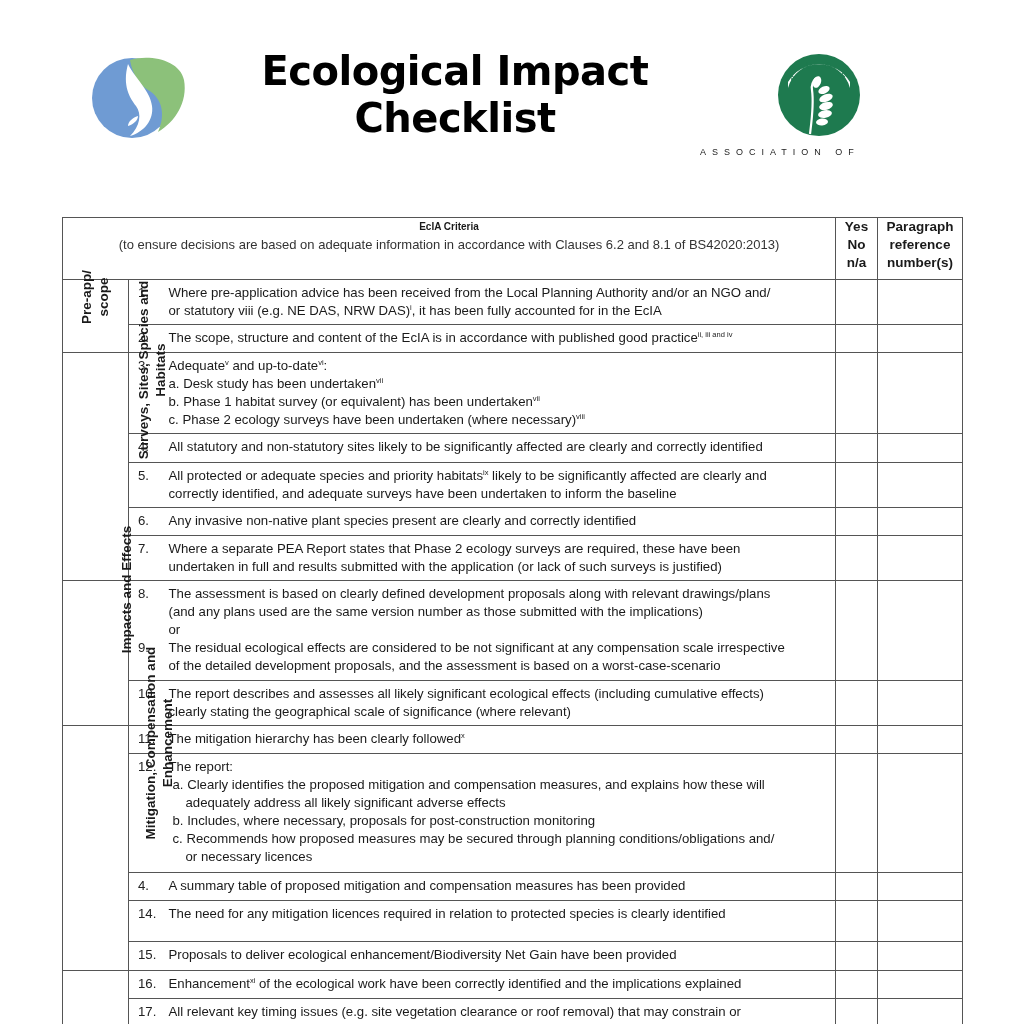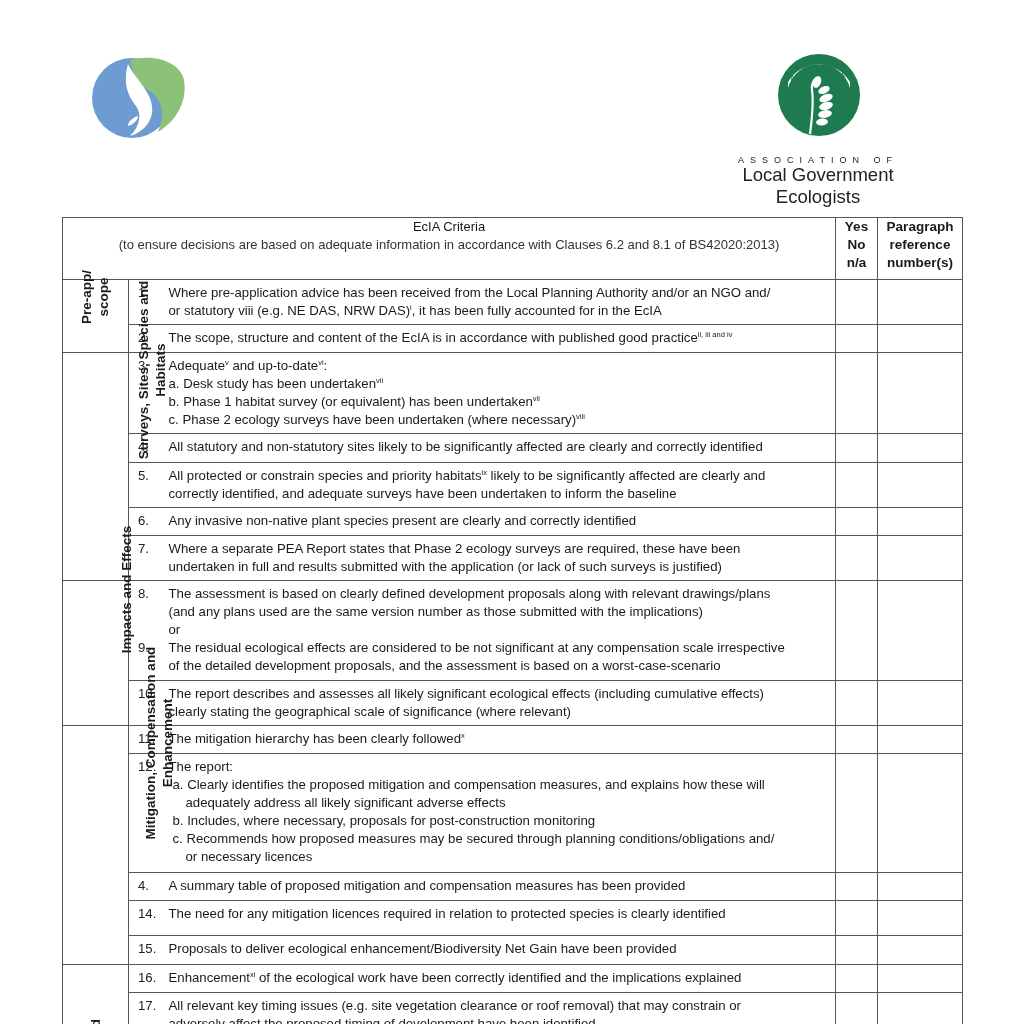--- a/index.html
+++ b/index.html
@@ -2,27 +2,27 @@
 <html><head>
 <meta charset="utf-8">
 <style>
   html, body { margin: 0; padding: 0; background: #ffffff; }
   body { width: 1024px; height: 1024px; overflow: hidden; position: relative; font-family: "Liberation Sans", "DejaVu Sans", sans-serif; color: #1a1a1a; }
   .header { position: absolute; left: 0; top: 0; width: 1024px; height: 215px; }
   .cieem-logo { position: absolute; left: 80px; top: 50px; width: 125px; height: 140px; }
   .cieem-text { position: absolute; left: 84px; top: 148px; font-size: 36px; font-weight: bold; color: #8cc17a; letter-spacing: 1px; font-family: "DejaVu Sans", sans-serif; }
   .title { position: absolute; left: 260px; top: 48px; width: 390px; text-align: center; font-size: 40px; font-weight: bold; line-height: 47px; color: #000; font-family: "DejaVu Sans", sans-serif; letter-spacing: -0.5px; }
   .alge-logo { position: absolute; left: 776px; top: 52px; width: 86px; height: 86px; }
-  .alge-assoc { position: absolute; left: 700px; top: 147px; width: 236px; text-align: center; font-size: 9px; letter-spacing: 6px; color: #222; margin-top: 8px; }
+  .alge-assoc { position: absolute; left: 700px; top: 147px; width: 236px; font-size: 9px; letter-spacing: 6px; color: #222; }
   .alge-name { position: absolute; left: 700px; top: 164px; width: 236px; text-align: center; font-size: 18.5px; color: #222; font-family: "Liberation Sans", sans-serif; }
 
   table.checklist { position: absolute; left: 62px; top: 217px; width: 900px; border-collapse: collapse; table-layout: fixed; font-size: 13.2px; line-height: 18px; }
   table.checklist td, table.checklist th { border: 1.5px solid #555; padding: 0; vertical-align: top; }
   th.criteria-head { height: 61px; text-align: center; vertical-align: middle; font-weight: normal; }
-  .crit-title { font-weight: normal; font-size: 13px; display: block; text-align: center; }
+  .crit-title { font-weight: bold; font-size: 10px; display: block; text-align: center; }
   .crit-sub { font-size: 13px; color: #333; display: block; }
   th.yn-head, th.ref-head { font-weight: bold; font-size: 13.5px; text-align: center; vertical-align: top; padding-top: 4px; line-height: 18px; margin-top: 8px; }
   td.section { text-align: center; vertical-align: middle; position: relative; }
   .section-label { display: inline-block; transform: rotate(-90deg); white-space: nowrap; font-weight: bold; font-size: 13.5px; line-height: 17px; text-align: center; }
   td.num { width: 31px; padding: 4px 0 4px 9px !important; color: #222; }
   td.txt { padding: 4px 6px 4px 0 !important; }
   td.blank { }
   sup { font-size: 7.5px; line-height: 0; vertical-align: 5px; }
   .line { display: block; }
 </style>
@@ -32,39 +32,40 @@
 <div class="header">
 
   <svg class="cieem-logo" viewBox="0 0 125 140">
     <circle cx="52" cy="48" r="40" fill="#6f9bd3"></circle>
     <path d="M50 10 C70 4 100 10 104 30 C108 52 95 72 78 82 C86 64 82 48 68 40 C58 34 52 22 50 10 Z" fill="#8cc17a"></path>
     <path d="M48 14 C56 30 70 40 72 56 C74 70 64 82 50 86 C60 76 62 64 56 56 C50 48 42 36 48 14 Z" fill="#ffffff"></path>
     <path d="M58 66 C52 68 48 72 48 76 C54 74 58 70 58 66 Z" fill="#ffffff"></path>
   </svg>
 
   <div class="title">
+    <span class="line">Ecological Impact</span>
+    <span class="line">Checklist</span>
   </div>
 
   <svg class="alge-logo" viewBox="0 0 86 86">
     <circle cx="43" cy="43" r="41" fill="#1e7a4f"></circle>
     <path d="M12 36 A32 32 0 0 1 74 36 L74 30 A36 36 0 0 0 12 30 Z" fill="#ffffff"></path>
     <text x="16" y="30" font-size="9" fill="#1e7a4f" font-family="Liberation Sans, sans-serif" transform="rotate(-40 16 30)">A</text>
     <text x="31" y="17" font-size="9" fill="#1e7a4f" font-family="Liberation Sans, sans-serif" transform="rotate(-12 31 17)">L</text>
     <text x="48" y="16" font-size="9" fill="#1e7a4f" font-family="Liberation Sans, sans-serif" transform="rotate(12 48 16)">G</text>
     <text x="63" y="24" font-size="9" fill="#1e7a4f" font-family="Liberation Sans, sans-serif" transform="rotate(40 63 24)">E</text>
     <path d="M34 82 C36 66 38 52 36 38 C35 32 38 28 40 26" stroke="#ffffff" stroke-width="2.2" fill="none"></path>
     <ellipse cx="41" cy="30" rx="4" ry="6" fill="#ffffff" transform="rotate(20 41 30)"></ellipse>
     <ellipse cx="48" cy="38" rx="6" ry="3.5" fill="#ffffff" transform="rotate(-25 48 38)"></ellipse>
     <ellipse cx="50" cy="46" rx="7" ry="3.8" fill="#ffffff" transform="rotate(-20 50 46)"></ellipse>
     <ellipse cx="50" cy="54" rx="7" ry="3.8" fill="#ffffff" transform="rotate(-15 50 54)"></ellipse>
     <ellipse cx="49" cy="62" rx="7" ry="3.8" fill="#ffffff" transform="rotate(-10 49 62)"></ellipse>
     <ellipse cx="46" cy="70" rx="6" ry="3.5" fill="#ffffff" transform="rotate(-5 46 70)"></ellipse>
   </svg>
   <div class="alge-assoc">ASSOCIATION OF</div>
-  <div class="alge-name">Local Government Ecologists</div>
 </div>
 
 <table class="checklist">
   <colgroup>
     <col style="width:66px">
     <col style="width:40px">
     <col style="width:667px">
     <col style="width:42px">
     <col style="width:85px">
   </colgroup>
@@ -133,21 +134,21 @@
       <td class="num" style="border-right:none">4.</td>
       <td class="txt" style="border-left:none">
         <span class="line">All statutory and non-statutory sites likely to be significantly affected are clearly and correctly identified</span>
       </td>
       <td class="blank"></td>
       <td class="blank"></td>
     </tr>
     <tr style="height:45px">
       <td class="num" style="border-right:none">5.</td>
       <td class="txt" style="border-left:none">
-        <span class="line"><span>All protected or constrain species and priority habitats</span><sup>ix</sup><span> likely to be significantly affected are clearly and</span></span>
+        <span class="line"><span>All protected or adequate species and priority habitats</span><sup>ix</sup><span> likely to be significantly affected are clearly and</span></span>
         <span class="line">correctly identified, and adequate surveys have been undertaken to inform the baseline</span>
       </td>
       <td class="blank"></td>
       <td class="blank"></td>
     </tr>
     <tr style="height:28px">
       <td class="num" style="border-right:none">6.</td>
       <td class="txt" style="border-left:none">
         <span class="line">Any invasive non-native plant species present are clearly and correctly identified</span>
       </td>
@@ -224,21 +225,21 @@
       <td class="blank"></td>
     </tr>
     <tr style="height:28px">
       <td class="num" style="border-right:none">4.</td>
       <td class="txt" style="border-left:none">
         <span class="line">A summary table of proposed mitigation and compensation measures has been provided</span>
       </td>
       <td class="blank"></td>
       <td class="blank"></td>
     </tr>
-    <tr style="height:35px">
+    <tr style="height:41px">
       <td class="num" style="border-right:none">14.</td>
       <td class="txt" style="border-left:none">
         <span class="line">The need for any mitigation licences required in relation to protected species is clearly identified</span>
       </td>
       <td class="blank"></td>
       <td class="blank"></td>
     </tr>
     <tr style="height:29px">
       <td class="num" style="border-right:none">15.</td>
       <td class="txt" style="border-left:none">

